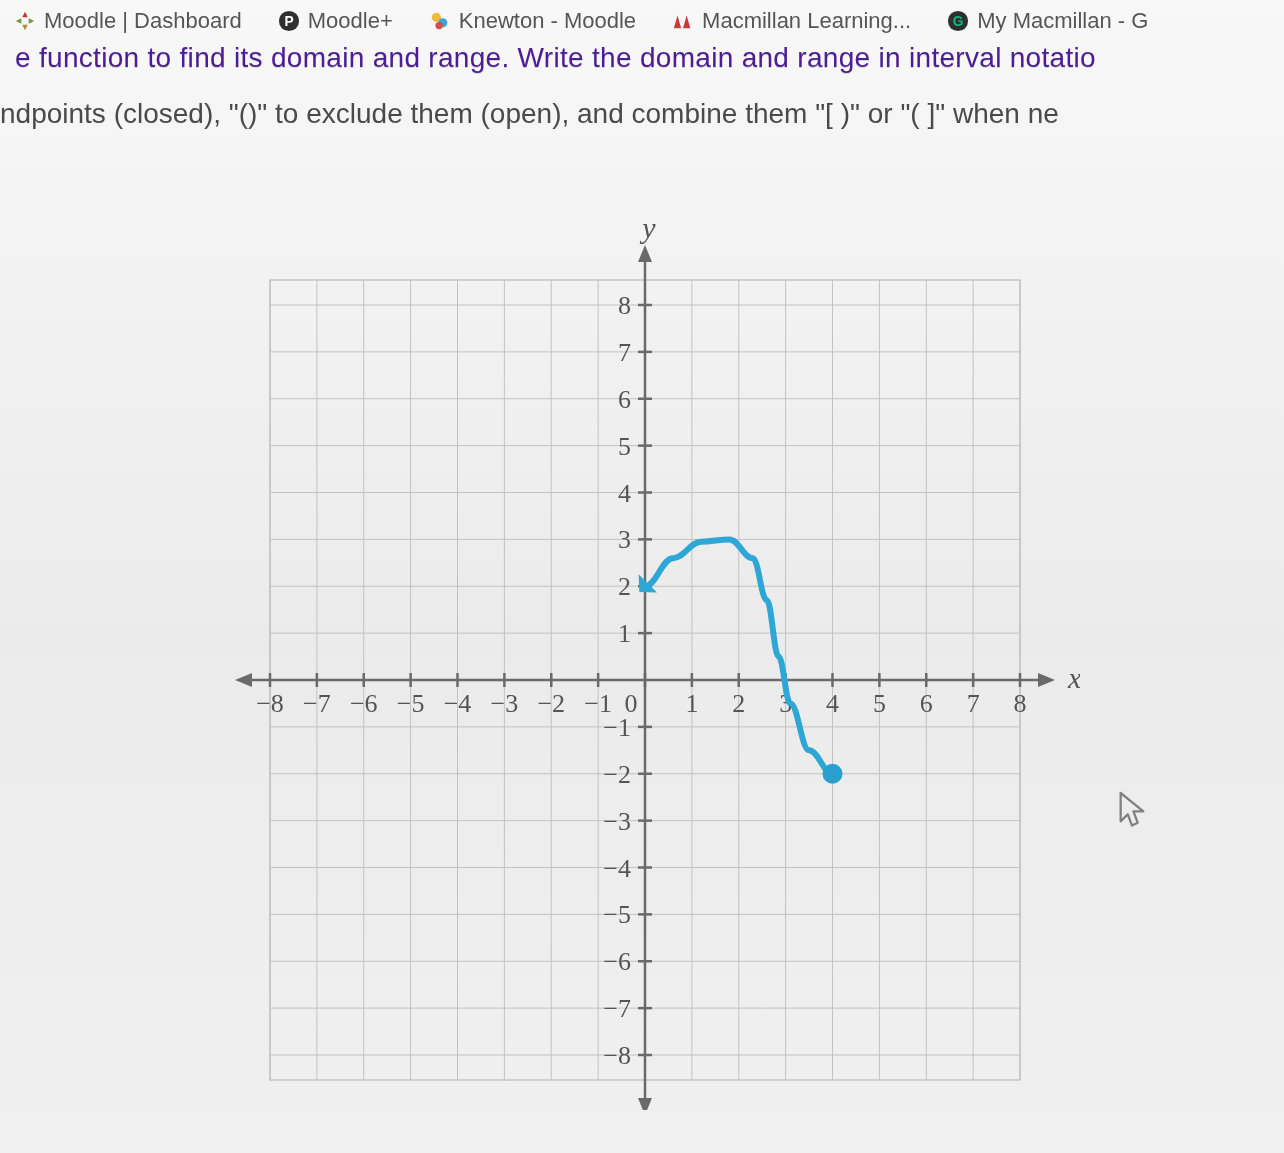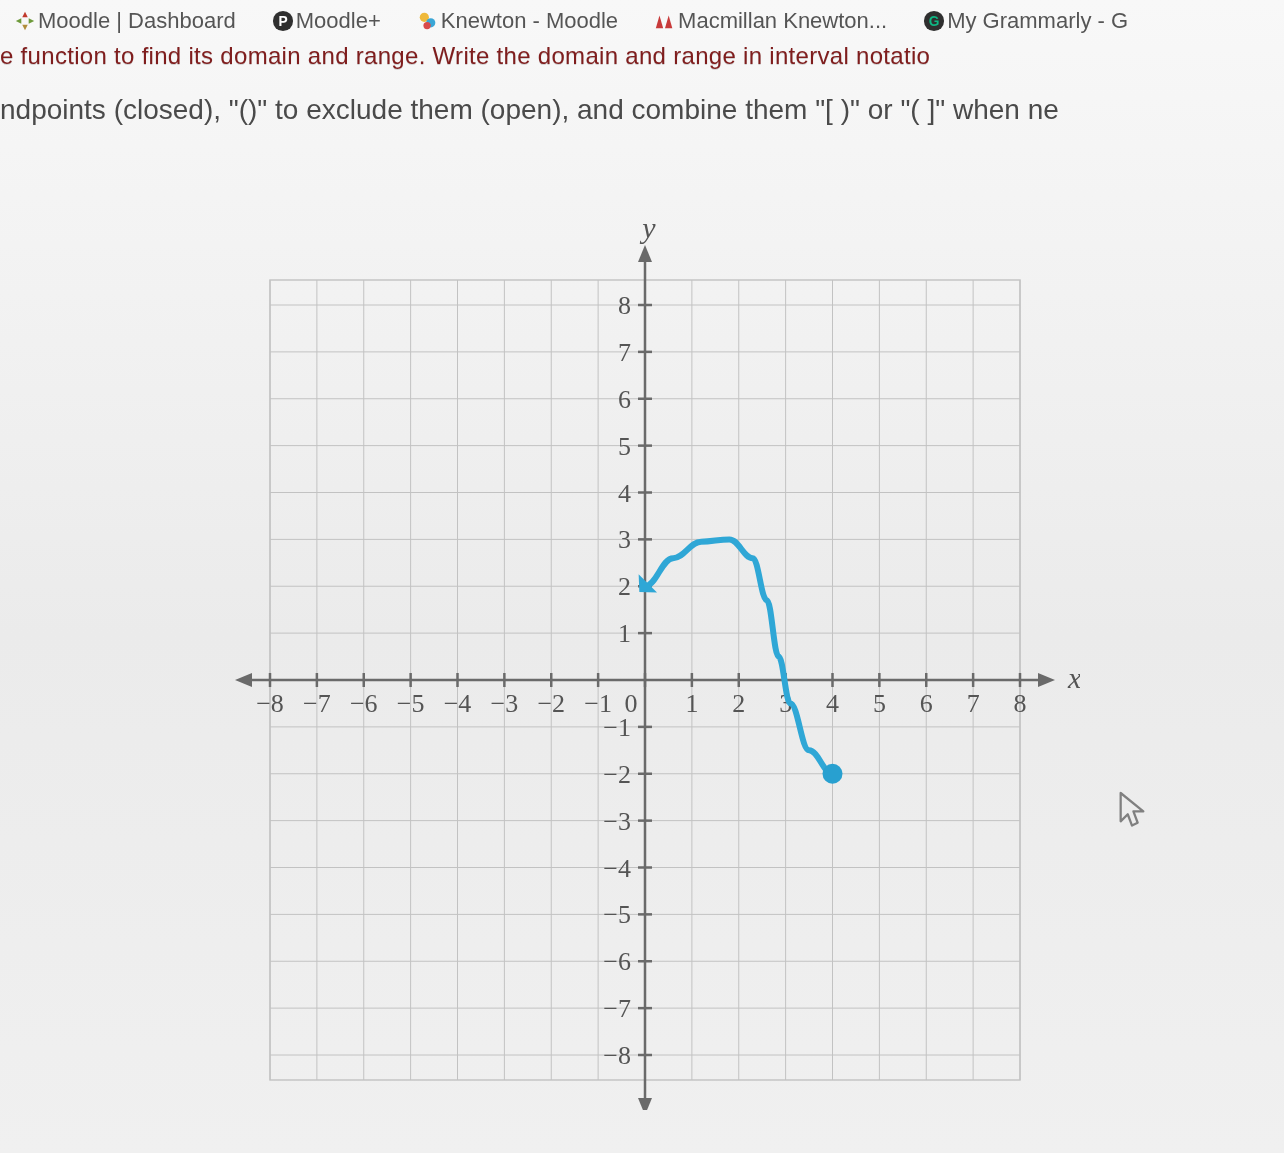--- a/index.html
+++ b/index.html
@@ -14,31 +14,32 @@
     }
 
     .bookmarks {
       display: flex;
       align-items: center;
       gap: 36px;
       padding: 8px 14px 6px;
       font-size: 22px;
       color: #555;
     }
-    .bm { display: flex; align-items: center; gap: 2px; cursor: pointer; }
+    .bm { display: flex; align-items: center; gap: 8px; cursor: pointer; }
     .bm-icon { width: 22px; height: 22px; display: inline-flex; align-items: center; justify-content: center; }
 
     .text-line1 {
-      font-size: 24px;
-      color: #7f1d1d;
+      font-size: 28px;
+      color: #4c1d95;
       padding: 2px 0 2px 0;
       letter-spacing: 0.3px;
       text-shadow: 0 0.5px 0.5px rgba(0,0,0,0.15);
       white-space: nowrap;
       overflow: hidden;
+      margin-left: 15px;
     }
     .text-line2 {
       font-size: 28px;
       color: #4a4a4a;
       padding: 22px 0 0 0;
       white-space: nowrap;
       overflow: hidden;
     }
 
     .chart-wrap {
@@ -110,30 +111,30 @@
     </span>
     <span>Knewton - Moodle</span>
   </div>
   <div class="bm">
     <span class="bm-icon">
       <svg viewBox="0 0 24 24" width="24" height="22">
           <path fill="#c83a3a" d="M2 20 L6 6 L10 20 Z"></path>
           <path fill="#c83a3a" d="M12 20 L16 6 L20 20 Z"></path>
         </svg>
     </span>
-    <span>Macmillan Knewton...</span>
+    <span>Macmillan Learning...</span>
   </div>
   <div class="bm">
     <span class="bm-icon">
       <svg viewBox="0 0 24 24" width="22" height="22">
           <circle cx="12" cy="12" r="11" fill="#2f2f2f"></circle>
           <text x="12" y="17" text-anchor="middle" font-size="15" font-weight="bold" fill="#0fb884" font-family="Arial">G</text>
         </svg>
     </span>
-    <span>My Grammarly - G</span>
+    <span>My Macmillan - G</span>
   </div>
 </div>
 
 <div class="text-line1">e function to find its domain and range. Write the domain and range in interval notatio</div>
 <div class="text-line2">ndpoints (closed), "()" to exclude them (open), and combine them "[ )" or "( ]" when ne</div>
 
 <div class="chart-wrap">
   <svg class="chart" viewBox="0 0 870 900" width="870" height="900">
     <g id="root">
         <rect x="60" y="70" width="750" height="800" class="plotbox"></rect>

